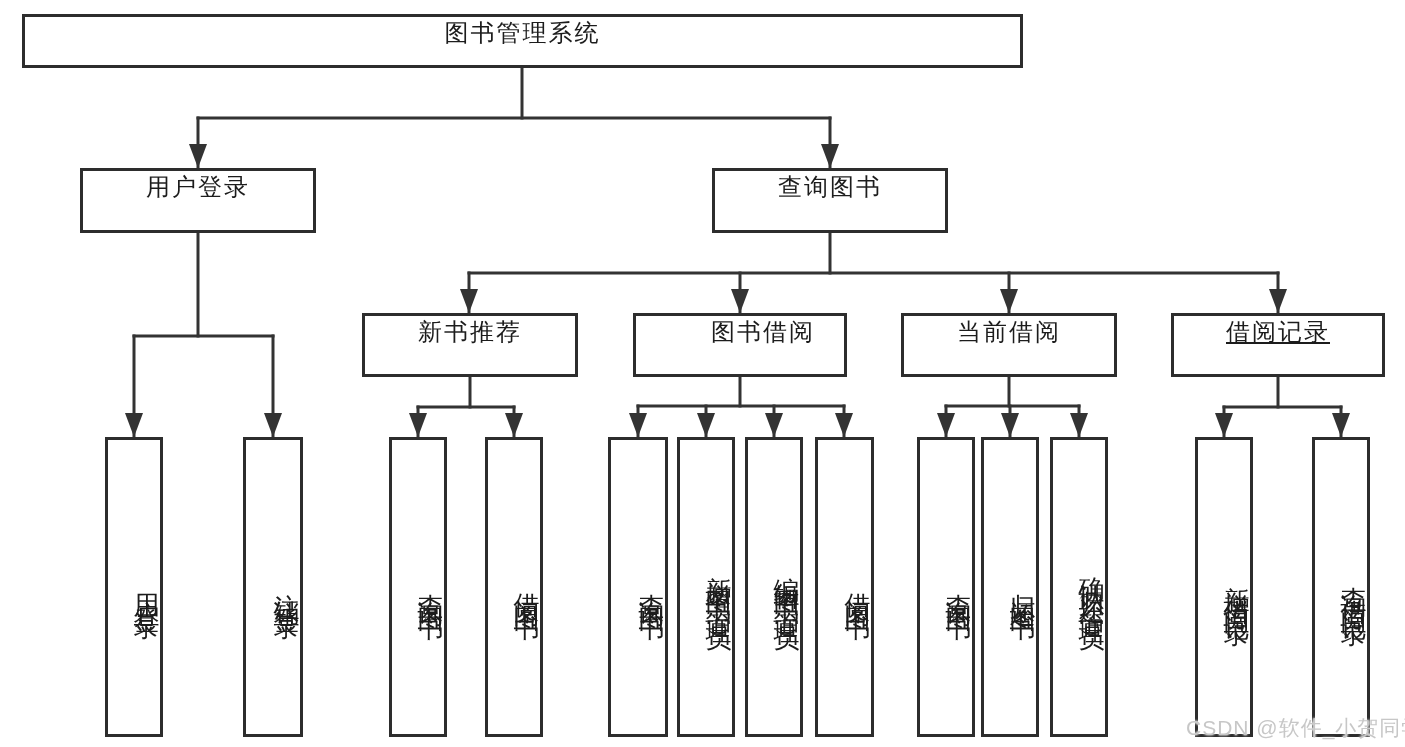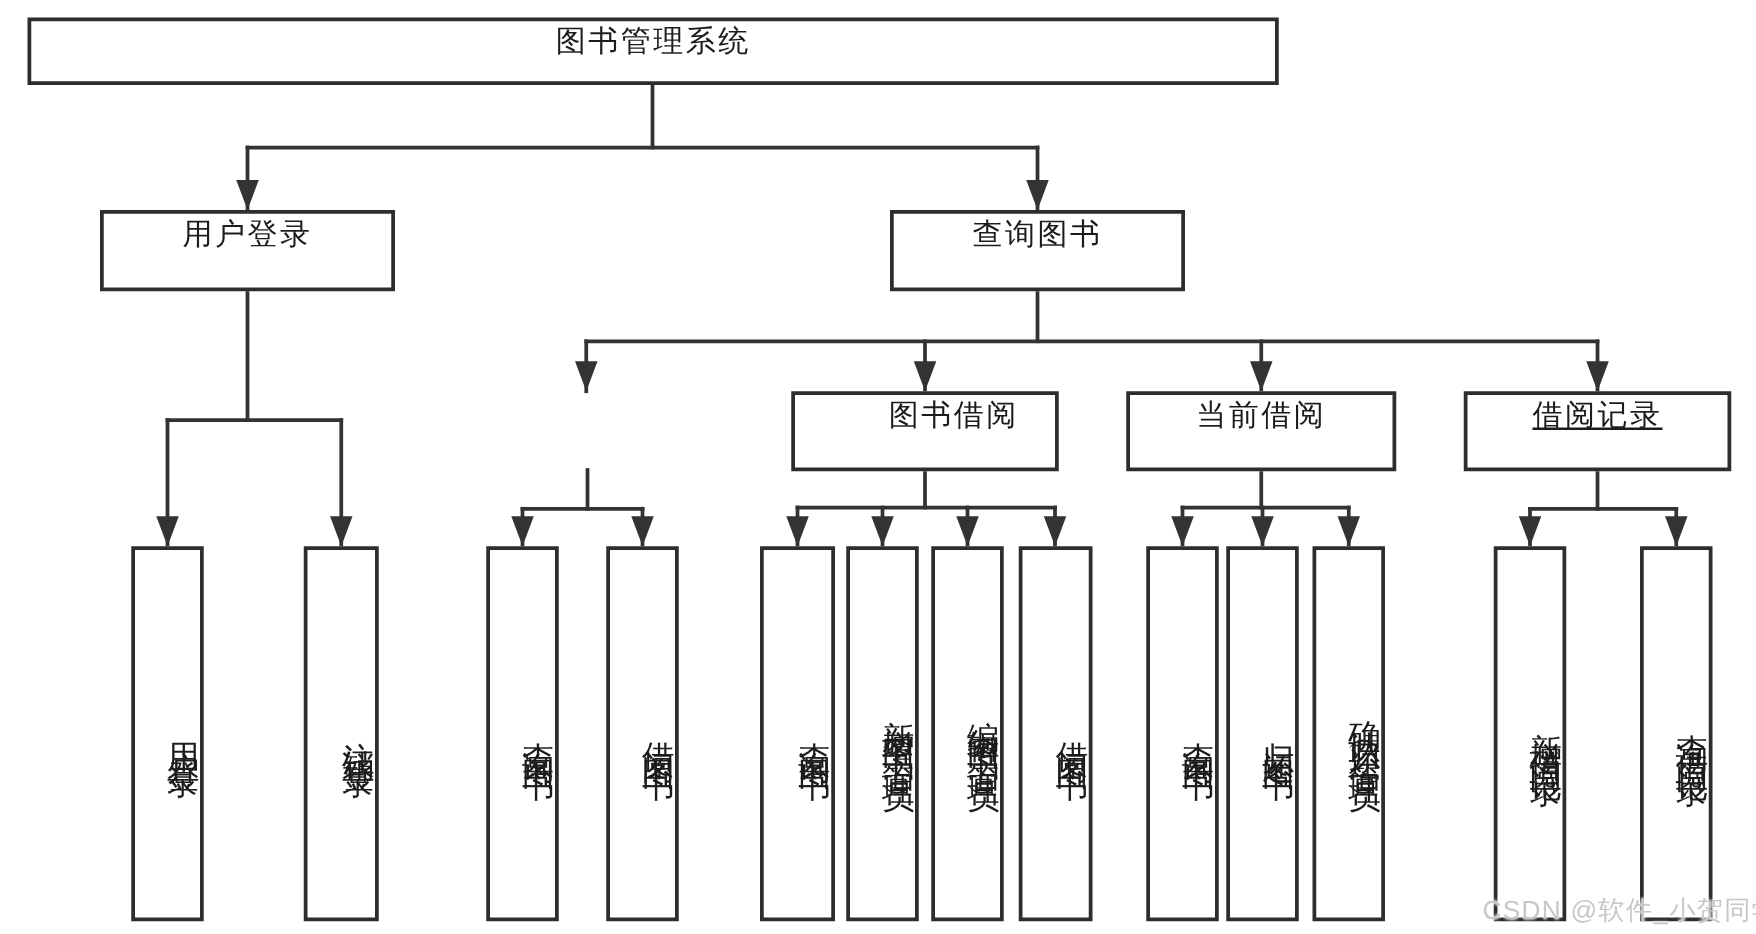--- a/index.html
+++ b/index.html
@@ -119,20 +119,23 @@
     <span class="lbl">图书管理系统</span>
   </div>
 
   <div class="node node-h" style="left:80px; top:168px; width:236px; height:65px;">
     <span class="lbl">用户登录</span>
   </div>
   <div class="node node-h" style="left:712px; top:168px; width:236px; height:65px;">
     <span class="lbl">查询图书</span>
   </div>
 
+  <div class="node node-h" style="left:362px; top:313px; width:216px; height:64px;">
+    <span class="lbl">新书推荐</span>
+  </div>
   <div class="node node-h" style="left:633px; top:313px; width:214px; height:64px;padding-left:46px;">
     <span class="lbl">图书借阅</span>
   </div>
   <div class="node node-h" style="left:901px; top:313px; width:216px; height:64px;">
     <span class="lbl">当前借阅</span>
   </div>
   <div class="node node-h" style="left:1171px; top:313px; width:214px; height:64px;text-decoration:underline;">
     <span class="lbl">借阅记录</span>
   </div>
 

